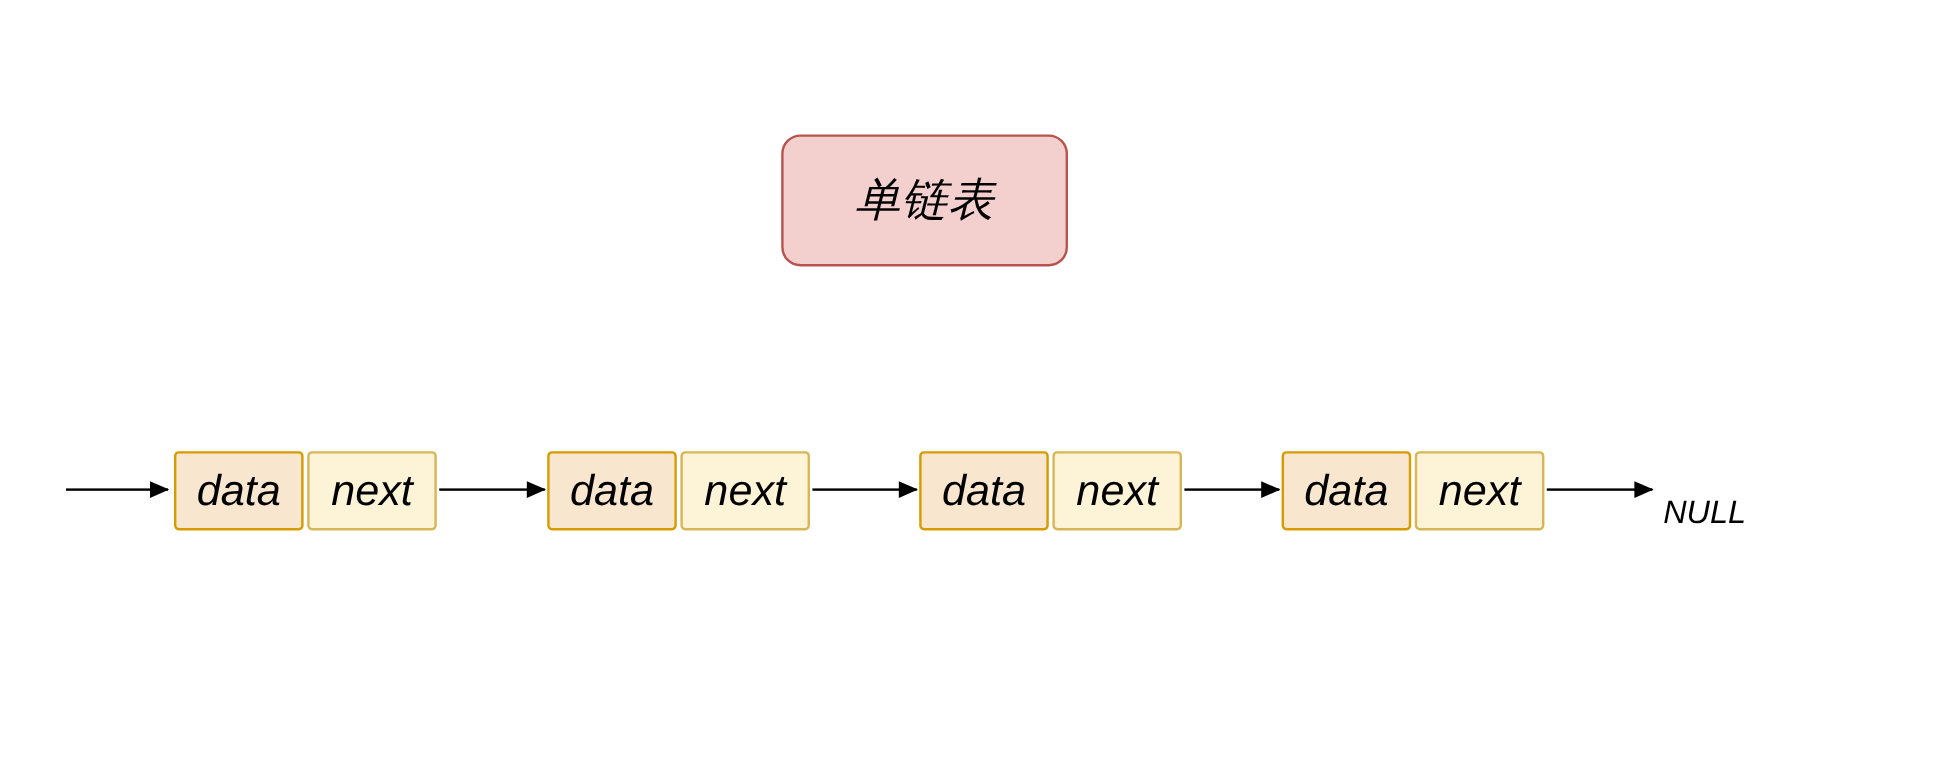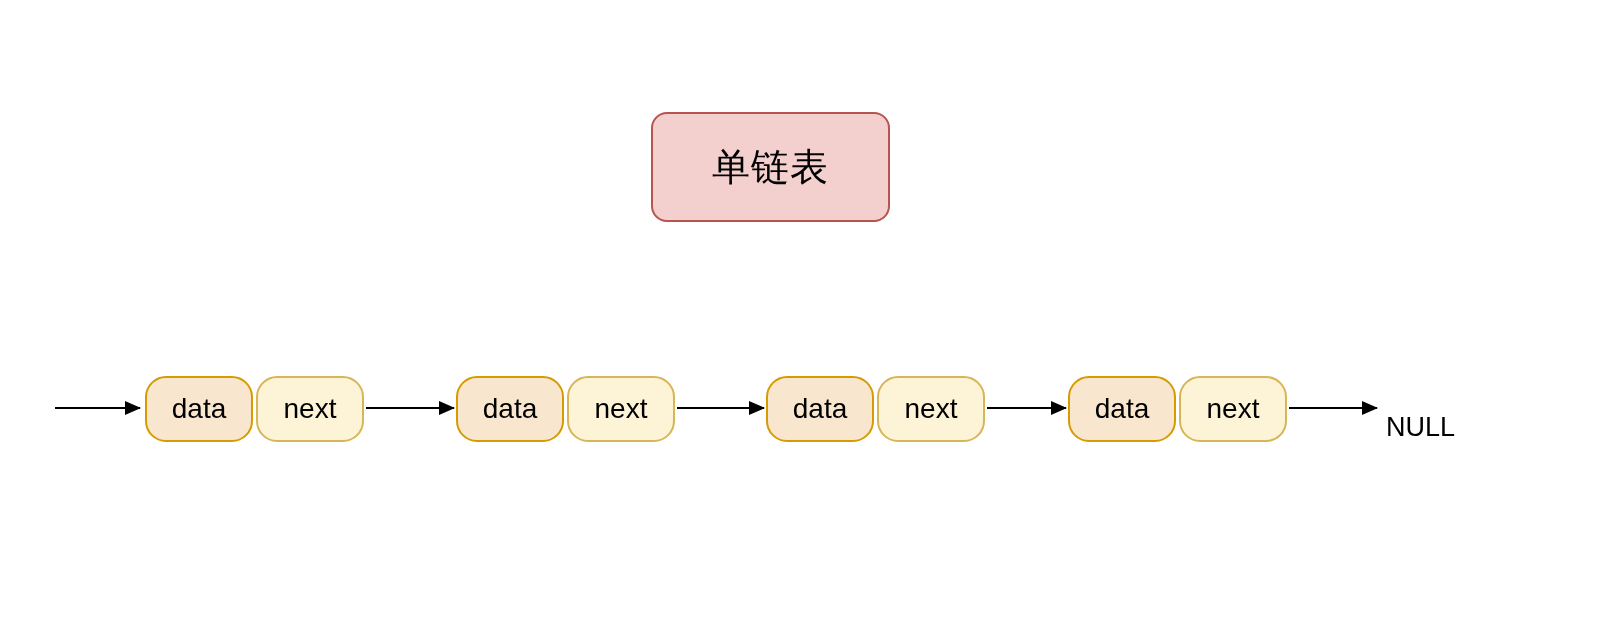--- a/index.html
+++ b/index.html
@@ -6,21 +6,21 @@
     --title-fill: #f3cfce;
     --title-border: #b85450;
     --data-fill: #f8e6ce;
     --data-border: #d79b00;
     --next-fill: #fdf3d6;
     --next-border: #d6b656;
     --arrow: #000000;
     --background: #ffffff;
     --text: #000000;
   }
-  * { margin: 0; padding: 0; box-sizing: border-box; }
+  * { margin: 0; padding: 0; box-sizing: border-box; font-style: italic; }
   html, body {
     background: var(--background);
     font-family: "Liberation Sans", "DejaVu Sans", sans-serif;
     color: var(--text);
   }
   .canvas {
     position: relative;
     width: 1620px;
     height: 642px;
     background: var(--background);
@@ -47,26 +47,26 @@
     color: var(--text);
     letter-spacing: 1px;
   }
 
   
   .cell {
     position: absolute;
     top: 376px;
     width: 108px;
     height: 66px;
-    border-radius: 21px;
+    border-radius: 4px;
     border: 2px solid;
     display: flex;
     align-items: center;
     justify-content: center;
-    font-size: 28px;
+    font-size: 36px;
     line-height: 1;
     color: var(--text);
   }
   .cell.data {
     background: var(--data-fill);
     border-color: var(--data-border);
     z-index: 2;
   }
   .cell.next {
     background: var(--next-fill);

